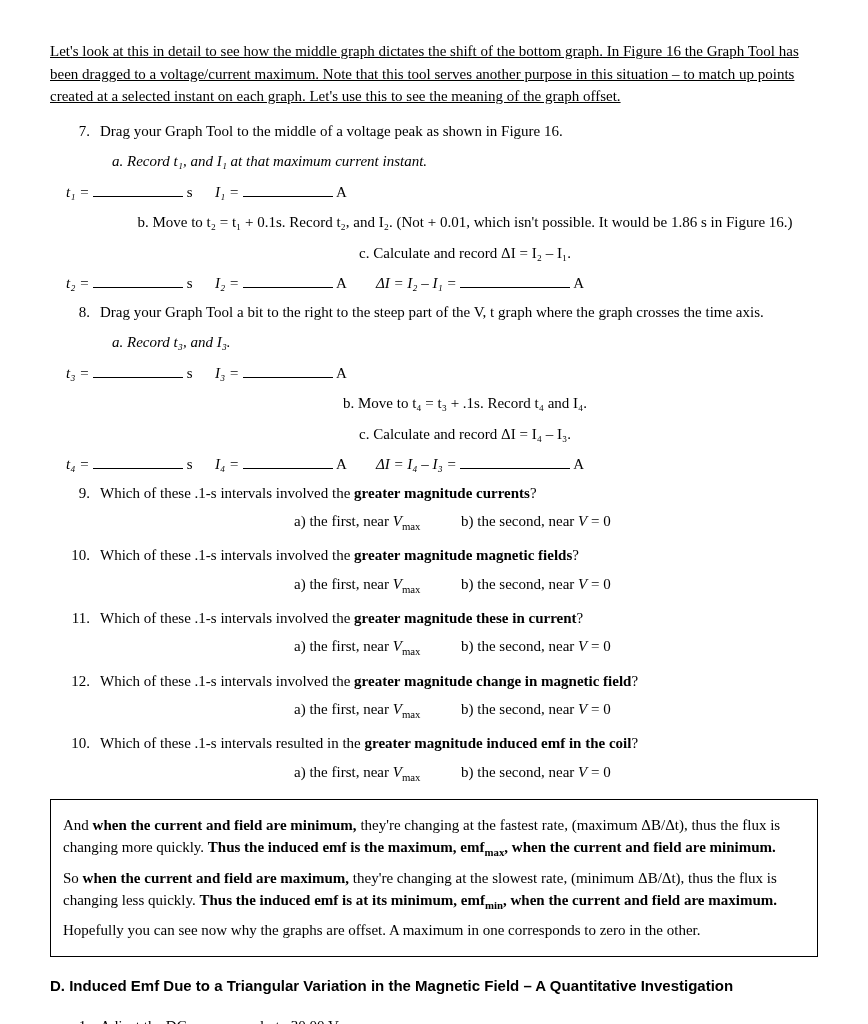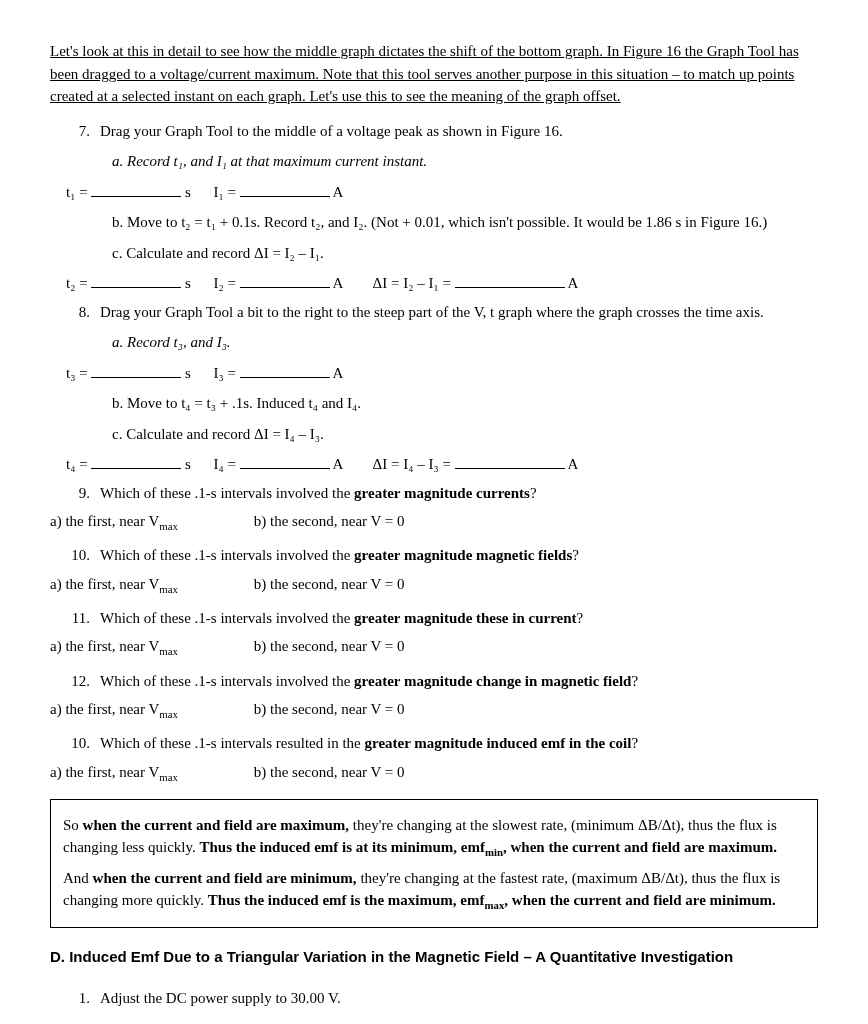--- a/index.html
+++ b/index.html
@@ -11,33 +11,33 @@
     margin: 0;
     padding: 32px 50px 40px 50px;
     width: 868px;
     box-sizing: border-box;
   }
   p { margin: 8px 0; }
   .intro { margin-bottom: 12px; text-decoration: underline; }
   .qrow { margin: 6px 16px; }
   .num { display:inline-block; width: 24px; text-align:right; padding-right:10px;}
   .indent-a { padding-left: 62px; font-style: italic; }
-  .indent-b { padding-left: 62px; }
+  .indent-b { padding-left: 62px; text-align: center; }
   .blank { display:inline-block; border-bottom:1px solid #000; min-width:90px; height:1em; vertical-align:baseline;}
   .blank2 { display:inline-block; border-bottom:1px solid #000; min-width:110px; height:1em;}
-  .italic { }
+  .italic { font-style: italic; }
   .sub { font-size: 0.72em; vertical-align: sub; }
   .box {
     border: 1.5px solid #000;
     padding: 8px 12px;
     margin: 14px 0 18px 0;
   }
   .box p { margin: 6px 0; }
   .sectD { font-family: Arial, Helvetica, sans-serif; font-weight: bold; font-size:15px; margin-top:16px; margin-bottom:18px;}
-  .choice-row { margin: 1px 0 10px 0;}
+  .choice-row { margin: 1px 0 10px 0; text-align: center;}
   .choice-a { display:inline-block; width:200px;}
   .nowrap { white-space: nowrap;}
 </style>
 </head>
 <body>
 
 <p class="intro">Let's look at this in detail to see how the middle graph dictates the shift of the bottom graph. In Figure 16 the Graph Tool has been dragged to a voltage/current maximum. Note that this tool serves another purpose in this situation – to match up points created at a selected instant on each graph. Let's use this to see the meaning of the graph offset.</p>
 
 <p class="qrow">
   <span class="num">7.</span><span>Drag your Graph Tool to the middle of a voltage peak as shown in Figure 16.</span>
@@ -74,21 +74,21 @@
 <p class="indent-a">a. Record t₃, and I₃.</p>
 <p class="qrow">
   <span class="italic">t₃ =</span>
   <span class="blank"></span>
   <span>s</span>
   &nbsp;&nbsp;&nbsp;&nbsp;
   <span class="italic">I₃ =</span>
   <span class="blank"></span>
   <span>A</span>
 </p>
-<p class="indent-b">b. Move to t₄ = t₃ + .1s. Induced t₄ and I₄.</p>
+<p class="indent-b">b. Move to t₄ = t₃ + .1s. Record t₄ and I₄.</p>
 <p class="indent-b">c. Calculate and record ΔI = I₄ – I₃.</p>
 <p class="qrow">
   <span class="italic">t₄ =</span>
   <span class="blank"></span>
   <span>s</span>
   &nbsp;&nbsp;&nbsp;&nbsp;
   <span class="italic">I₄ =</span>
   <span class="blank"></span>
   <span>A</span>
   &nbsp;&nbsp;&nbsp;&nbsp;&nbsp;&nbsp;
@@ -137,21 +137,22 @@
   <span class="num">10.</span><span>Which of these .1-s intervals resulted in the</span>
   <b>greater magnitude induced emf in the coil</b><span>?</span>
 </p>
 <p class="choice-row">
   <span class="choice-a"><span>a) the first, near </span><span class="italic">V</span><span class="sub">max</span></span>
   <span><span>b) the second, near </span><span class="italic">V</span><span> = 0</span></span>
 </p>
 
 <div class="box">
   <p>
+    <span>And </span><b>when the current and field are minimum,</b><span> they're changing at the fastest rate, (maximum ΔB/Δt), thus the flux is changing more quickly. </span><b><span>Thus the induced emf is the maximum, emf</span><span class="sub">max</span><span>, when the current and field are minimum.</span></b>
+  </p>
+  <p>
     <span>So </span><b>when the current and field are maximum,</b><span> they're changing at the slowest rate, (minimum ΔB/Δt), thus the flux is changing less quickly. </span><b><span>Thus the induced emf is at its minimum, emf</span><span class="sub">min</span><span>, when the current and field are maximum.</span></b>
   </p>
-  <p>
-    <span>And </span><b>when the current and field are minimum,</b><span> they're changing at the fastest rate, (maximum ΔB/Δt), thus the flux is changing more quickly. </span><b><span>Thus the induced emf is the maximum, emf</span><span class="sub">max</span><span>, when the current and field are minimum.</span></b>
-  </p>
+  <p>Hopefully you can see now why the graphs are offset. A maximum in one corresponds to zero in the other.</p>
 </div>
 
 <p class="sectD">D. Induced Emf Due to a Triangular Variation in the Magnetic Field – A Quantitative Investigation</p>
 <p class="qrow"><span class="num">1.</span><span>Adjust the DC power supply to 30.00 V.</span></p>
 
 </body></html>

